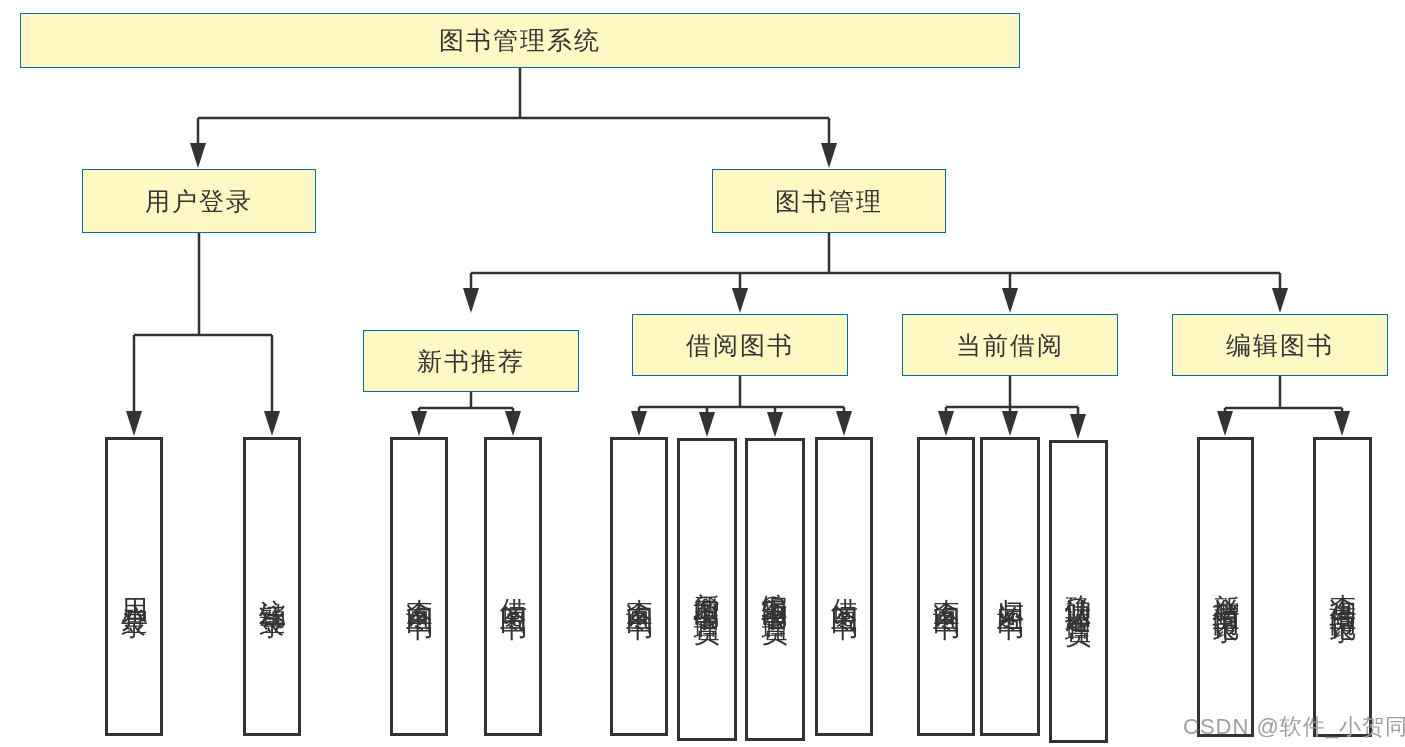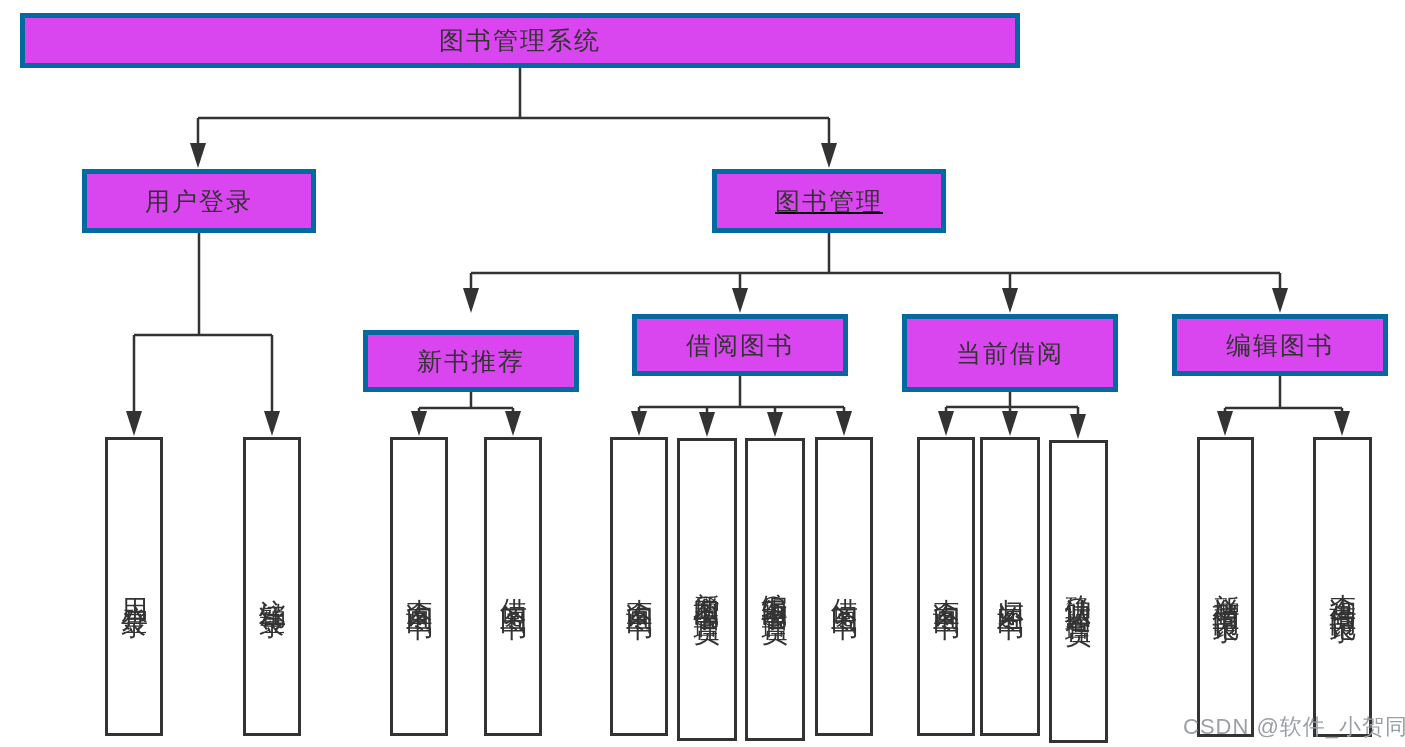--- a/index.html
+++ b/index.html
@@ -13,22 +13,22 @@
   }
   .connectors {
     position: absolute;
     left: 0; top: 0;
     width: 1405px; height: 747px;
     z-index: 1;
   }
   .hbox {
     position: absolute;
     box-sizing: border-box;
-    border: 5px solid #0369a1;
-    background: #d946ef;
+    border: 1px solid #0369a1;
+    background: #fef9c3;
     display: flex;
     align-items: center;
     justify-content: center;
     z-index: 2;
   }
   .hbox .lbl {
     font-size: 25px;
     color: #333333;
     letter-spacing: 2px;
     white-space: nowrap;
@@ -112,31 +112,31 @@
     </g>
   </svg>
 
   <div class="hbox" style="left:20px; top:13px; width:1000px; height:55px;">
     <span class="lbl">图书管理系统</span>
   </div>
 
   <div class="hbox" style="left:82px; top:169px; width:234px; height:64px;">
     <span class="lbl">用户登录</span>
   </div>
-  <div class="hbox" style="left:712px; top:169px; width:234px; height:64px;text-decoration:underline;">
+  <div class="hbox" style="left:712px; top:169px; width:234px; height:64px;">
     <span class="lbl">图书管理</span>
   </div>
 
   <div class="hbox" style="left:363px; top:330px; width:216px; height:62px;">
     <span class="lbl">新书推荐</span>
   </div>
   <div class="hbox" style="left:632px; top:314px; width:216px; height:62px;">
     <span class="lbl">借阅图书</span>
   </div>
-  <div class="hbox" style="left:902px; top:314px; width:216px; height:78px;">
+  <div class="hbox" style="left:902px; top:314px; width:216px; height:62px;">
     <span class="lbl">当前借阅</span>
   </div>
   <div class="hbox" style="left:1172px; top:314px; width:216px; height:62px;">
     <span class="lbl">编辑图书</span>
   </div>
 
   <div class="vbox" style="left:105px; top:437px; width:58px; height:299px;">
     <span class="vlbl">用户登录</span>
   </div>
   <div class="vbox" style="left:243px; top:437px; width:58px; height:299px;">

